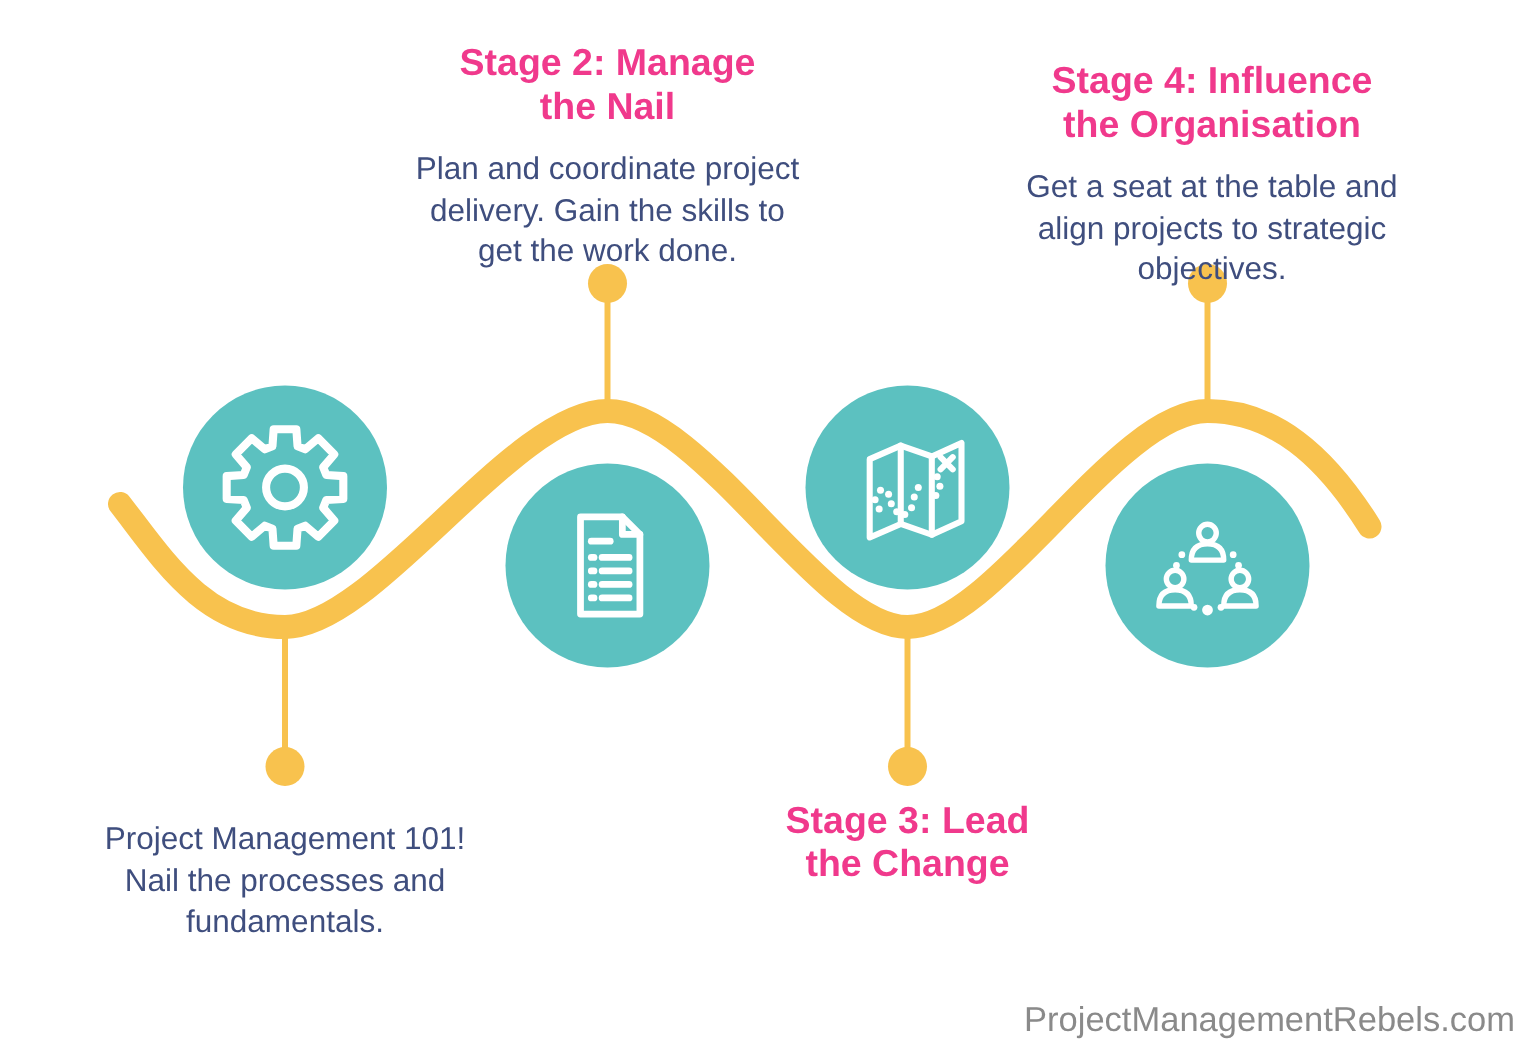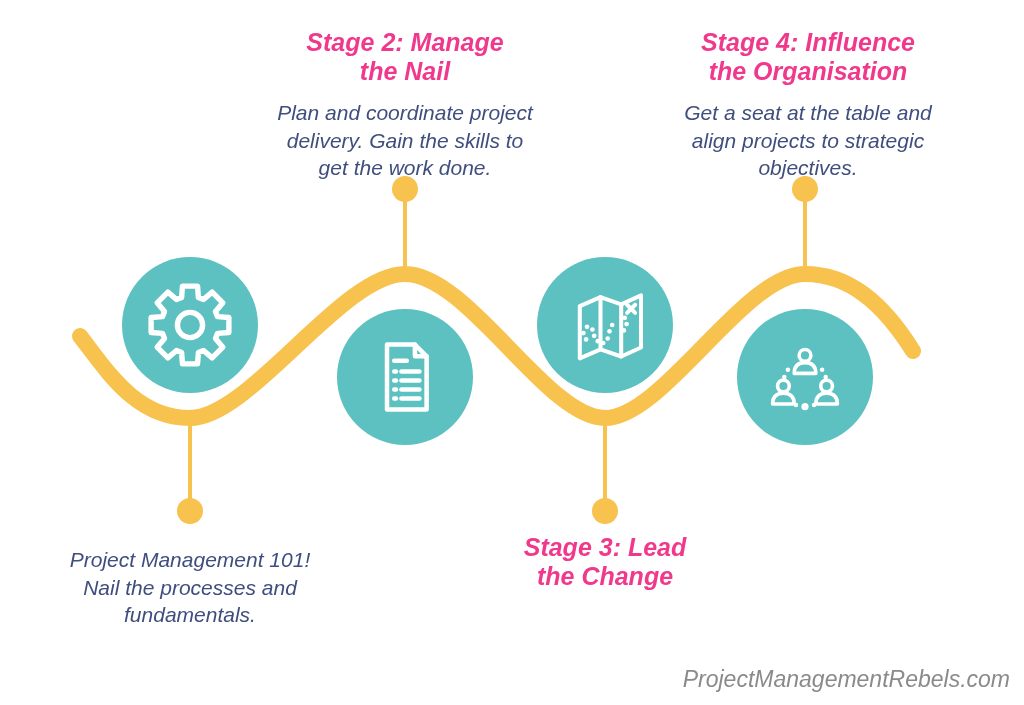--- a/index.html
+++ b/index.html
@@ -2,21 +2,20 @@
 <html style="--pink: #f0398c; --blue: #3f4e7e; --teal: #5cc1c0; --yellow: #f8c24e; --gray: #8a8a8a; --white: #ffffff;"><head>
 <meta charset="utf-8">
 <style>
   html,body{margin:0;padding:0;background:#fff;}
   .canvas{
     position:relative;
     width:1024px;height:705px;
     background:var(--white,#ffffff);
     font-family:"Liberation Sans","DejaVu Sans",sans-serif;
     overflow:hidden;
-    font-style:italic;
   }
   svg.scene{position:absolute;left:0;top:0;}
   .wave{fill:none;stroke:var(--yellow,#f8c24e);stroke-width:16;stroke-linecap:round;}
   .conn{stroke:var(--yellow,#f8c24e);stroke-width:4;}
   .dot{fill:var(--yellow,#f8c24e);}
   .node{fill:var(--teal,#5cc1c0);}
   .ic{stroke:#ffffff;fill:none;stroke-linecap:round;stroke-linejoin:round;}
   .icf{fill:#ffffff;stroke:none;}
   .stage-text{
     position:absolute;width:330px;text-align:center;
@@ -132,21 +131,21 @@
       <div>Stage 2: Manage</div>
       <div>the Nail</div>
     </div>
     <div class="stage-desc">
       <div>Plan and coordinate project</div>
       <div>delivery. Gain the skills to</div>
       <div>get the work done.</div>
     </div>
   </div>
 
-  <div class="stage-text" style="left:643px;top:28px;">
+  <div class="stage-text" style="left:643px;top:40px;">
     <div class="stage-title">
       <div>Stage 4: Influence</div>
       <div>the Organisation</div>
     </div>
     <div class="stage-desc">
       <div>Get a seat at the table and</div>
       <div>align projects to strategic</div>
       <div>objectives.</div>
     </div>
   </div>

